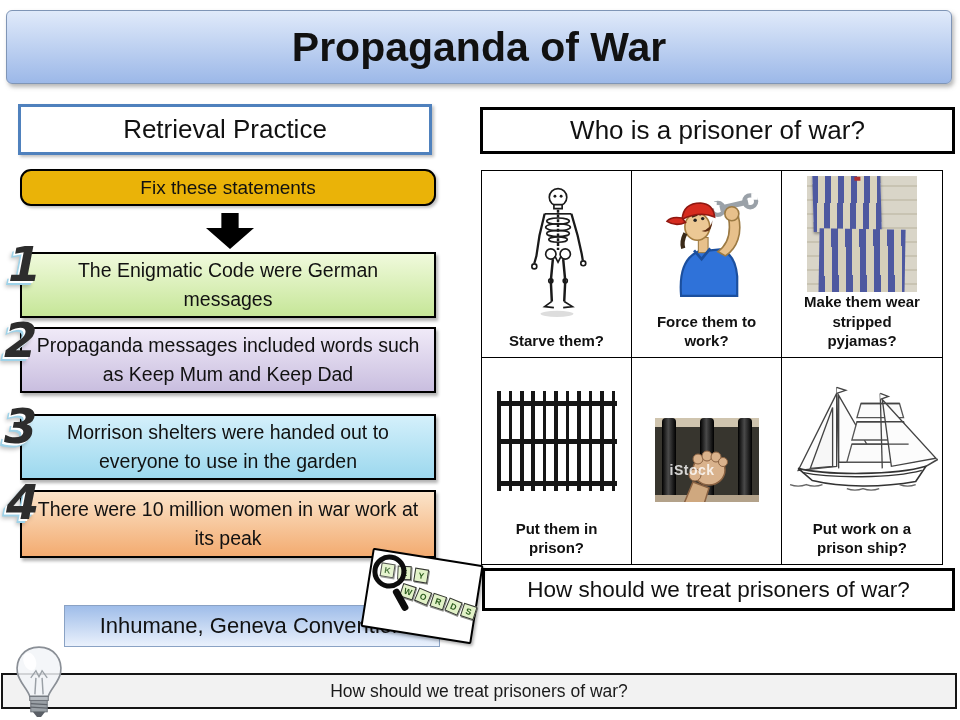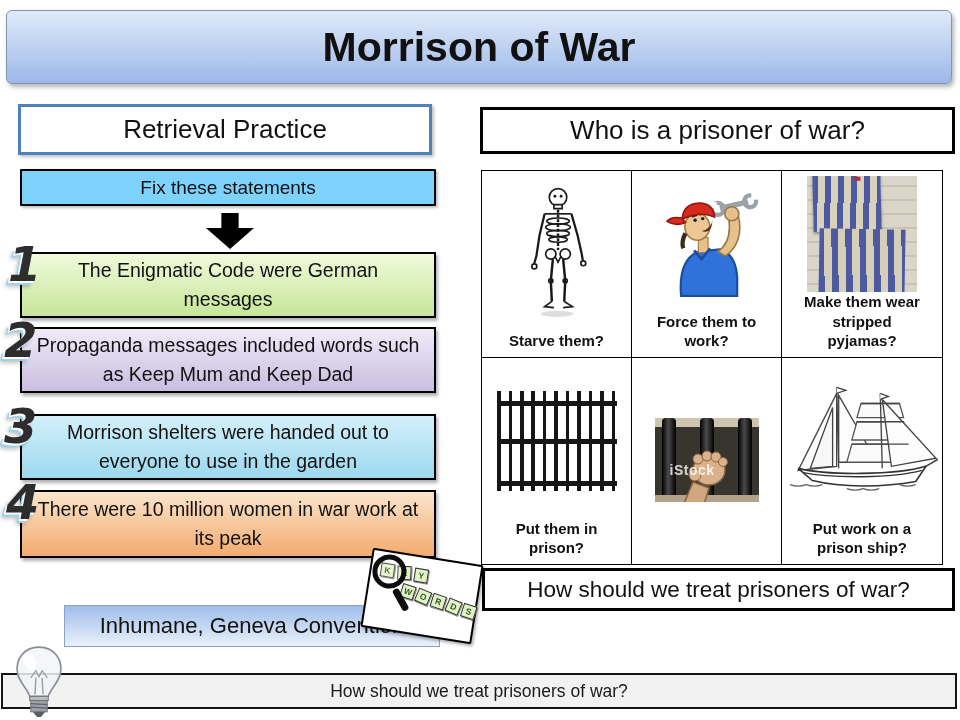--- a/index.html
+++ b/index.html
@@ -17,21 +17,21 @@
 
   
   .retrieval-box {
     position:absolute; left:18px; top:104px; width:414px; height:51px;
     background:#fff; border:3px solid #4f81bd;
     display:flex; align-items:center; justify-content:center;
     font-size:26px; color:#111; box-shadow:2px 2px 3px rgba(0,0,0,.25);
   }
   .fix-box {
     position:absolute; left:20px; top:169px; width:416px; height:37px;
-    background:#7dd3fc; border:2.5px solid #000; border-radius:1px;
+    background:#eab308; border:2.5px solid #000; border-radius:11px;
     display:flex; align-items:center; justify-content:center;
     font-size:19px; color:#111; box-shadow:2px 2px 3px rgba(0,0,0,.25);
   }
   .down-arrow {
     position:absolute; left:206px; top:213px; width:48px; height:36px; background:#000;
     clip-path:polygon(32% 0, 68% 0, 68% 42%, 100% 42%, 50% 100%, 0 42%, 32% 42%);
   }
   .statement {
     position:absolute; left:20px; width:416px;
     border:2px solid #000;
@@ -158,21 +158,21 @@
   .watermark { position:absolute; left:15px; top:44px; color:rgba(255,255,255,.8);
     font-size:14px; font-weight:bold; z-index:2; letter-spacing:.5px; }
   .fist { position:absolute; left:24px; top:24px; z-index:1; }
 </style>
 </head>
 <body>
 
 <div class="slide">
 
   <div class="title-banner" style="background: linear-gradient(rgb(224, 234, 250) 0%, rgb(156, 184, 232) 100%);">
-    <span>Morrison of War</span>
+    <span>Propaganda of War</span>
   </div>
 
   <div class="retrieval-box">
     <span>Retrieval Practice</span>
   </div>
 
   <div class="fix-box">
     <span>Fix these statements</span>
   </div>
 

